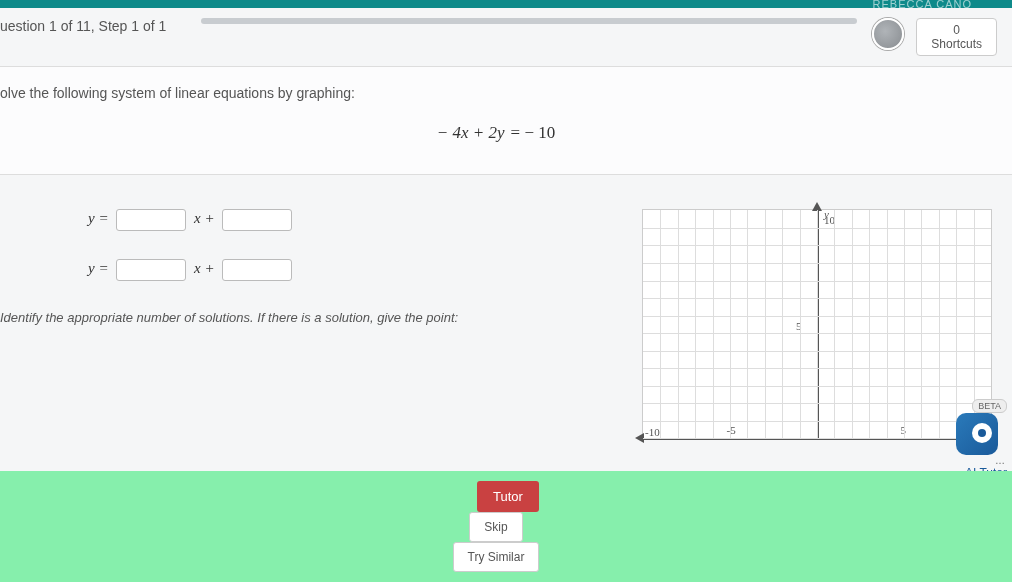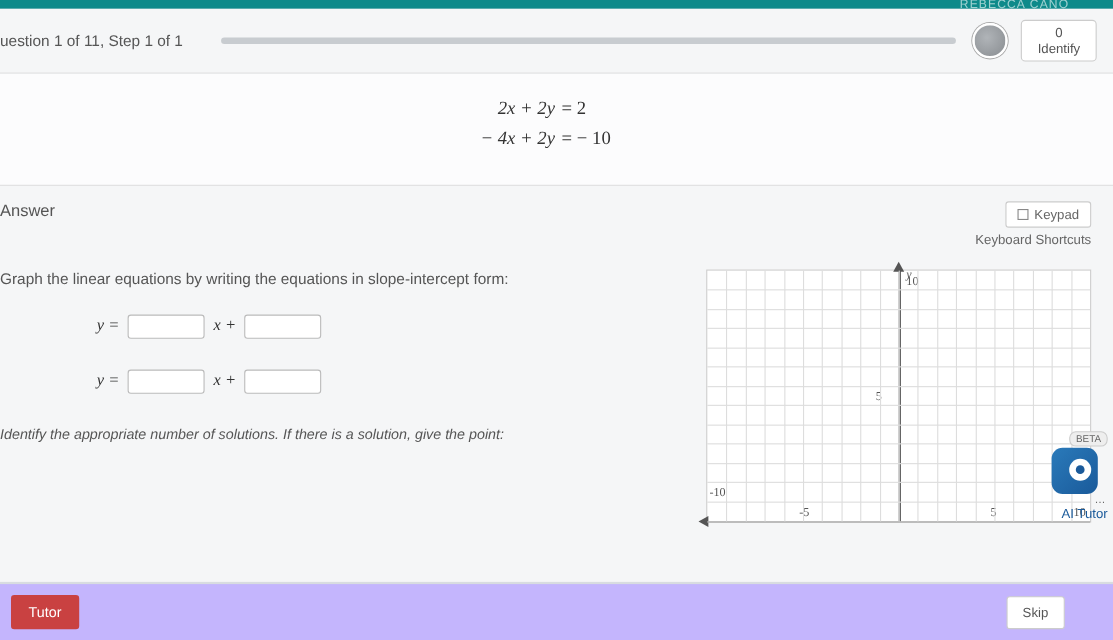--- a/index.html
+++ b/index.html
@@ -11,21 +11,21 @@
       overflow: hidden;
       position: relative;
     }
     .top-teal {
       background: #0e8a8a;
       height: 8px;
       width: 100%;
     }
     .header-bar {
       display: flex;
-      align-items: center;
+      align-items: flex-start;
       padding: 10px 15px 10px 0;
       background: #f5f6f7;
       border-bottom: 1px solid #ddd;
     }
     .question-label {
       font-size: 14px;
       color: #555;
       flex-shrink: 0;
       padding-right: 20px;
     }
@@ -183,24 +183,25 @@
       width: 0; height: 0;
       border-top: 5px solid transparent;
       border-bottom: 5px solid transparent;
       border-right: 9px solid #555;
     }
     .bottom-bar {
       position: absolute;
       bottom: 0;
       left: 0;
       right: 0;
-      padding: 10px 20px 10px 10px;
+      padding: 10px 20px 10px 24px;
       display: flex;
       align-items: center;
-      background: #c4b5fd;
+      background: #86efac;
+      flex-direction: column;
     }
     .tutor-btn {
       background: #c94141;
       color: #fff;
       border: none;
       padding: 8px 16px;
       border-radius: 3px;
       font-size: 13px;
       cursor: pointer;
     }
@@ -286,58 +287,44 @@
 
 <div class="top-teal"></div>
 <div class="user-name-partial">REBECCA CANO</div>
 
 <div class="header-bar">
   <div class="question-label">uestion 1 of 11,  Step 1 of 1</div>
   <div class="progress-track"></div>
   <div class="avatar"></div>
   <div class="incorrect-box">
     <div>0</div>
-    <div>Identify</div>
+    <div>Shortcuts</div>
   </div>
 </div>
 
 <div class="problem-area">
+  <div class="problem-text">olve the following system of linear equations by graphing:</div>
   <div class="equations">
     <div class="eq-row">
       <table style="border-collapse:collapse">
         <tbody>
-            <tr>
-          <td style="text-align:right;font-style:italic">2x + 2y</td>
-          <td style="text-align:left;padding-left:6px">= 2</td>
-        </tr>
         <tr>
           <td style="text-align:right;font-style:italic">− 4x + 2y</td>
           <td style="text-align:left;padding-left:6px">= − 10</td>
         </tr>
       </tbody>
         </table>
     </div>
   </div>
 </div>
 
 <div class="answer-area">
-  <div class="answer-header">
-    <div class="answer-label">Answer</div>
-    <div class="keypad-col">
-      <div class="keypad-btn">
-        <span class="keypad-icon"></span>
-        <span>Keypad</span>
-      </div>
-      <div>Keyboard Shortcuts</div>
-    </div>
-  </div>
 
   <div class="answer-body">
     <div class="left-col">
-      <div class="instruction">Graph the linear equations by writing the equations in slope-intercept form:</div>
 
       <div class="eq-input-row">
         <span>y =</span>
         <input type="text" style="">
         <span style="font-style:italic">x +</span>
         <input type="text" style="">
       </div>
 
       <div class="eq-input-row">
         <span>y =</span>
@@ -351,21 +338,21 @@
 
     <div class="graph-container">
       <div class="graph-grid">
         <div class="arrow-up"></div>
         <div class="arrow-left"></div>
         <div class="axis-line axis-y"></div>
         <div class="axis-line axis-x"></div>
         <div class="axis-label" style="left:52%;top:-2px;font-style:italic">y</div>
         <div class="axis-label" style="left:52%;top:4px">10</div>
         <div class="axis-label" style="left:44%;top:48%">5</div>
-        <div class="axis-label" style="left:2px;bottom:20px">-10</div>
+        <div class="axis-label" style="left:2px;bottom:0">-10</div>
         <div class="axis-label" style="left:24%;bottom:2px">-5</div>
         <div class="axis-label" style="left:74%;bottom:2px">5</div>
         <div class="axis-label" style="right:4px;bottom:2px">10</div>
       <div class="grid-line grid-line-v" style="left: 5%;"></div>
           <div class="grid-line grid-line-v" style="left: 10%;"></div>
           <div class="grid-line grid-line-v" style="left: 15%;"></div>
           <div class="grid-line grid-line-v" style="left: 20%;"></div>
           <div class="grid-line grid-line-v" style="left: 25%;"></div>
           <div class="grid-line grid-line-v" style="left: 30%;"></div>
           <div class="grid-line grid-line-v" style="left: 35%;"></div>
@@ -403,13 +390,14 @@
     <div class="ai-icon"></div>
     <div class="ai-dots">…</div>
     <div class="ai-label">AI Tutor</div>
   </div>
 </div>
 
 <div class="bottom-bar">
   <button class="tutor-btn">Tutor</button>
   <div class="spacer"></div>
   <button class="ghost-btn">Skip</button>
+  <button class="ghost-btn">Try Similar</button>
 </div>
 
 </body></html>

